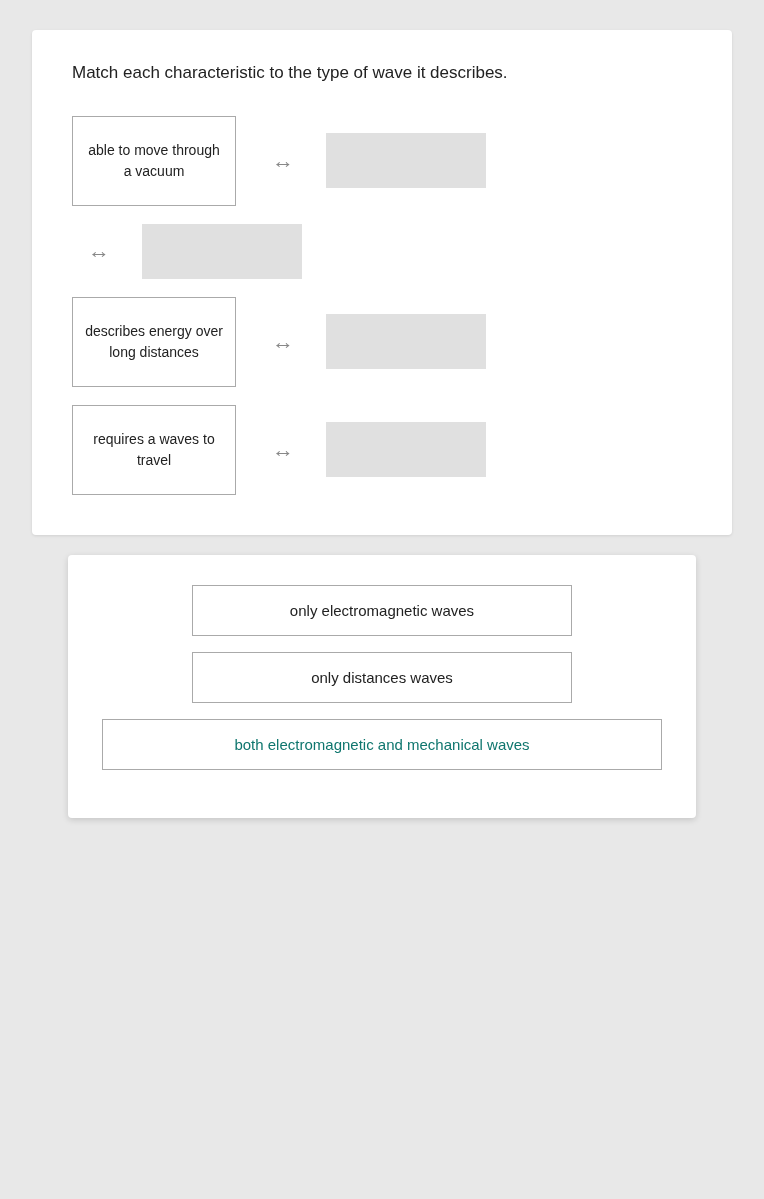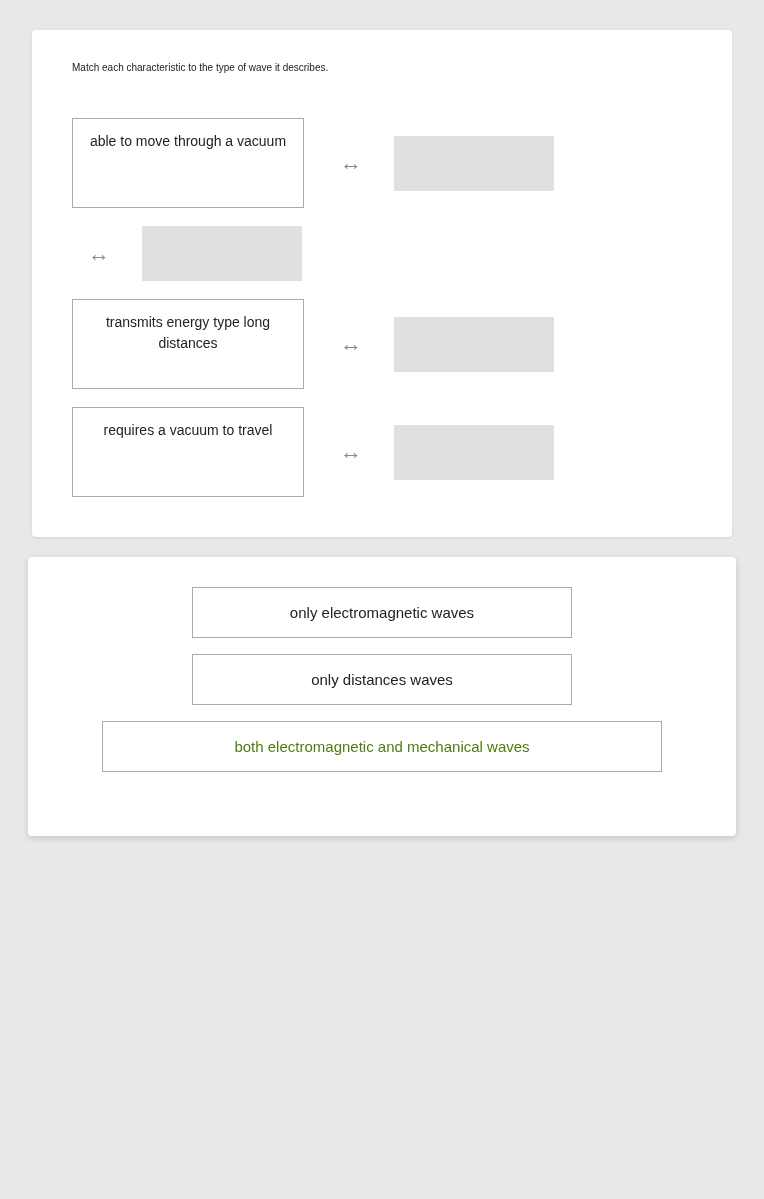--- a/index.html
+++ b/index.html
@@ -31,43 +31,44 @@
     .main-card {
       background: #ffffff;
       width: 700px;
       margin-top: 30px;
       padding: 30px 40px 40px 40px;
       border-radius: 4px;
       box-shadow: 0 1px 3px rgba(0,0,0,0.1);
     }
 
     .instructions {
-      font-size: 10px;
+      font-size: 17px;
       color: #222;
-      margin-bottom: 43px;
+      margin-bottom: 30px;
       line-height: 1.5;
     }
 
     .match-area {
       display: flex;
       flex-direction: column;
       gap: 18px;
     }
 
     .match-row {
       display: flex;
       align-items: center;
       gap: 20px;
     }
 
     .characteristic-box {
-      width: 232px;
+      width: 164px;
       min-height: 90px;
       border: 1.5px solid #aaa;
       display: flex;
+      align-items: center;
       justify-content: center;
       text-align: center;
       font-size: 14px;
       color: #222;
       padding: 12px;
       line-height: 1.5;
       flex-shrink: 0;
     }
 
     .arrow-icon {
@@ -82,23 +83,23 @@
     .drop-box {
       width: 160px;
       height: 55px;
       background: #e0e0e0;
       border: none;
       flex-shrink: 0;
     }
 
     .answer-panel {
       background: #ffffff;
-      width: 708px;
+      width: 628px;
       margin-top: 20px;
-      padding: 30px 40px 64px 40px;
+      padding: 30px 40px 48px 40px;
       border-radius: 4px;
       box-shadow: 0 2px 6px rgba(0,0,0,0.15);
       display: flex;
       flex-direction: column;
       align-items: center;
       gap: 16px;
     }
 
     .answer-option {
       width: 380px;
@@ -110,21 +111,21 @@
       background: #fff;
       cursor: pointer;
     }
 
     .answer-option-wide {
       width: 560px;
       border: 1.5px solid #aaa;
       padding: 16px 20px;
       text-align: center;
       font-size: 15px;
-      color: #4d7c0f;
+      color: #0f766e;
       background: #fff;
       cursor: pointer;
     }
   </style>
 </head>
 <body>
 
 <div class="page-container">
 
   <div class="main-card">
@@ -141,29 +142,29 @@
         <div class="drop-box"></div>
       </div>
 
       <div class="match-row">
         <div class="arrow-icon">↔</div>
         <div class="drop-box"></div>
       </div>
 
       <div class="match-row">
         <div class="characteristic-box">
-          <span>transmits energy type long distances</span>
+          <span>describes energy over long distances</span>
         </div>
         <div class="arrow-icon">↔</div>
         <div class="drop-box"></div>
       </div>
 
       <div class="match-row">
         <div class="characteristic-box">
-          <span>requires a vacuum to travel</span>
+          <span>requires a waves to travel</span>
         </div>
         <div class="arrow-icon">↔</div>
         <div class="drop-box"></div>
       </div>
 
     </div>
   </div>
 
   <div class="answer-panel">
 

